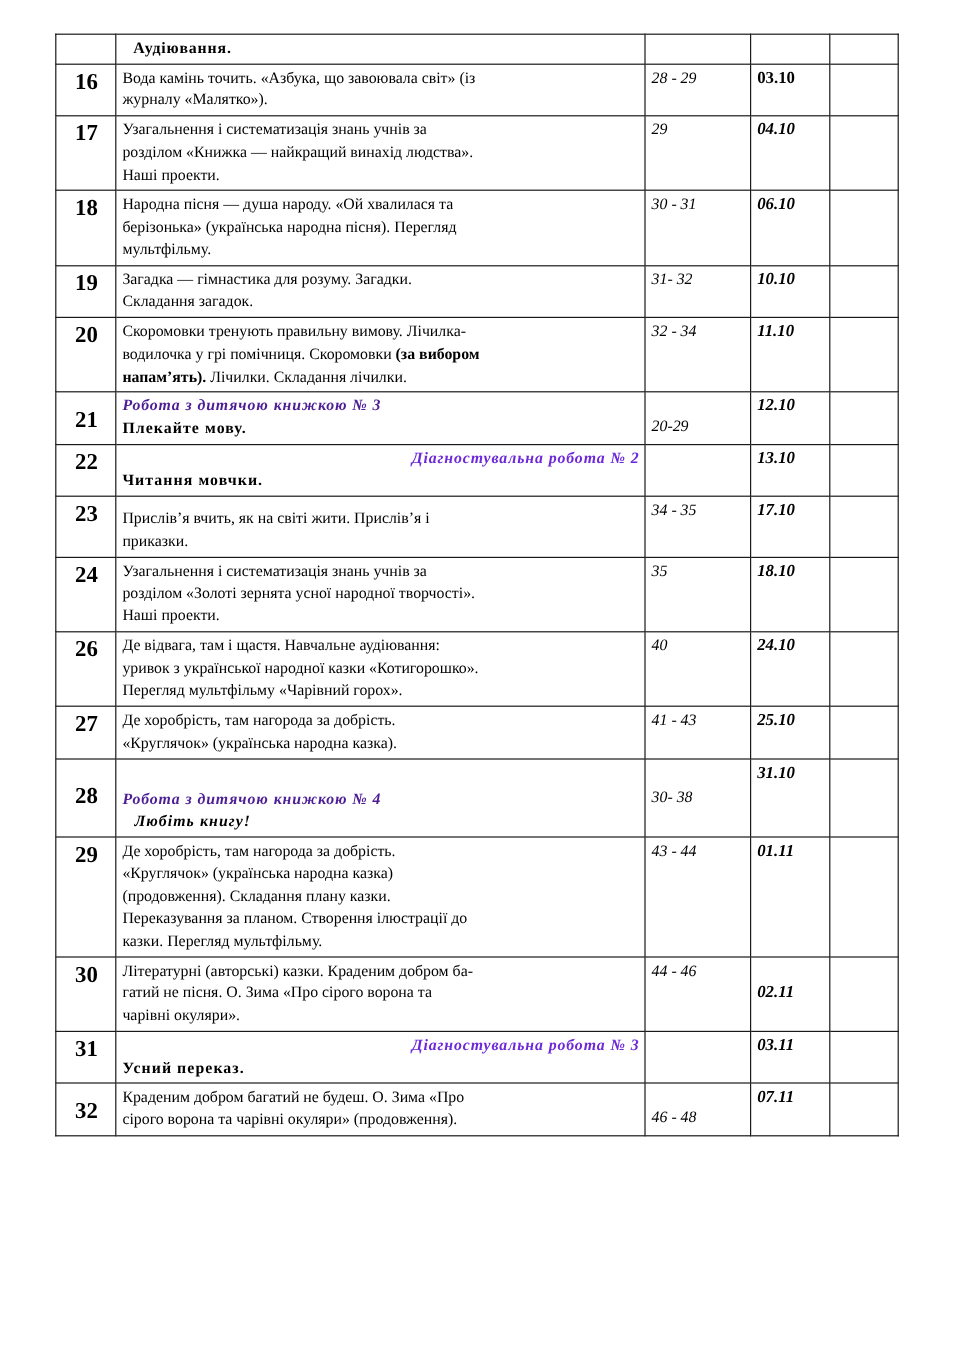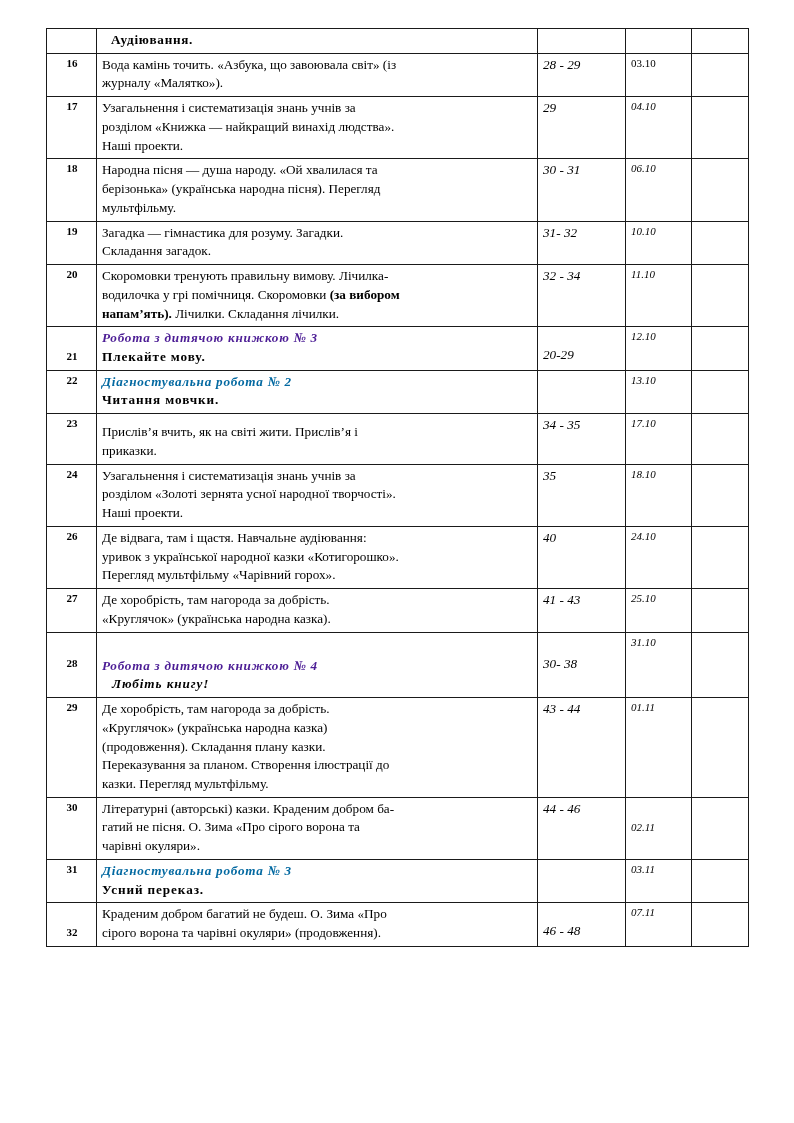--- a/index.html
+++ b/index.html
@@ -37,39 +37,39 @@
   
   col.c-num   { width: 50px; }
   col.c-body  { width: 441px; }
   col.c-pages { width: 88px; }
   col.c-date  { width: 66px; }
   col.c-note  { width: 57px; }
 
   td.num {
     text-align: center;
     font-weight: bold;
-    font-size: 11px;
+    font-size: 19px;
     padding-top: 2px;
   }
   td.num.mid { vertical-align: middle; }
   td.num.bot { vertical-align: bottom; padding-bottom: 5px; }
 
   td.body { text-align: left; }
   td.pages {
     font-style: italic;
     font-size: 13.2px;
     padding-top: 2px;
   }
   td.pages.mid { vertical-align: middle; }
   td.pages.bot { vertical-align: bottom; padding-bottom: 5px; }
   td.date {
     text-align: left;
-    font-weight: normal;
+    font-weight: bold;
     font-style: italic;
-    font-size: 11px;
+    font-size: 14px;
     padding-left: 6px;
     padding-top: 2px;
   }
   td.date.upright { font-style: normal; }
   td.note { }
 
   .ln { display: block; }
   .b { font-weight: bold; }
   .bi { font-weight: bold; font-style: italic; }
   .sp { letter-spacing: 0.9px; }
@@ -81,25 +81,26 @@
     display: block;
   }
   .red {
     color: #4c1d95;
     font-weight: bold;
     font-style: italic;
     letter-spacing: 0.75px;
     display: block;
   }
   .blue {
-    color: #0369a1;
+    color: #6d28d9;
     font-weight: bold;
     font-style: italic;
     letter-spacing: 0.75px;
     display: block;
+    text-align: right;
   }
   .indent { padding-left: 10px; display: block; }
   .tight { line-height: 1.5; }
 </style>
 </head>
 <body>
 
 <div class="page">
   <table class="plan">
     <colgroup>

